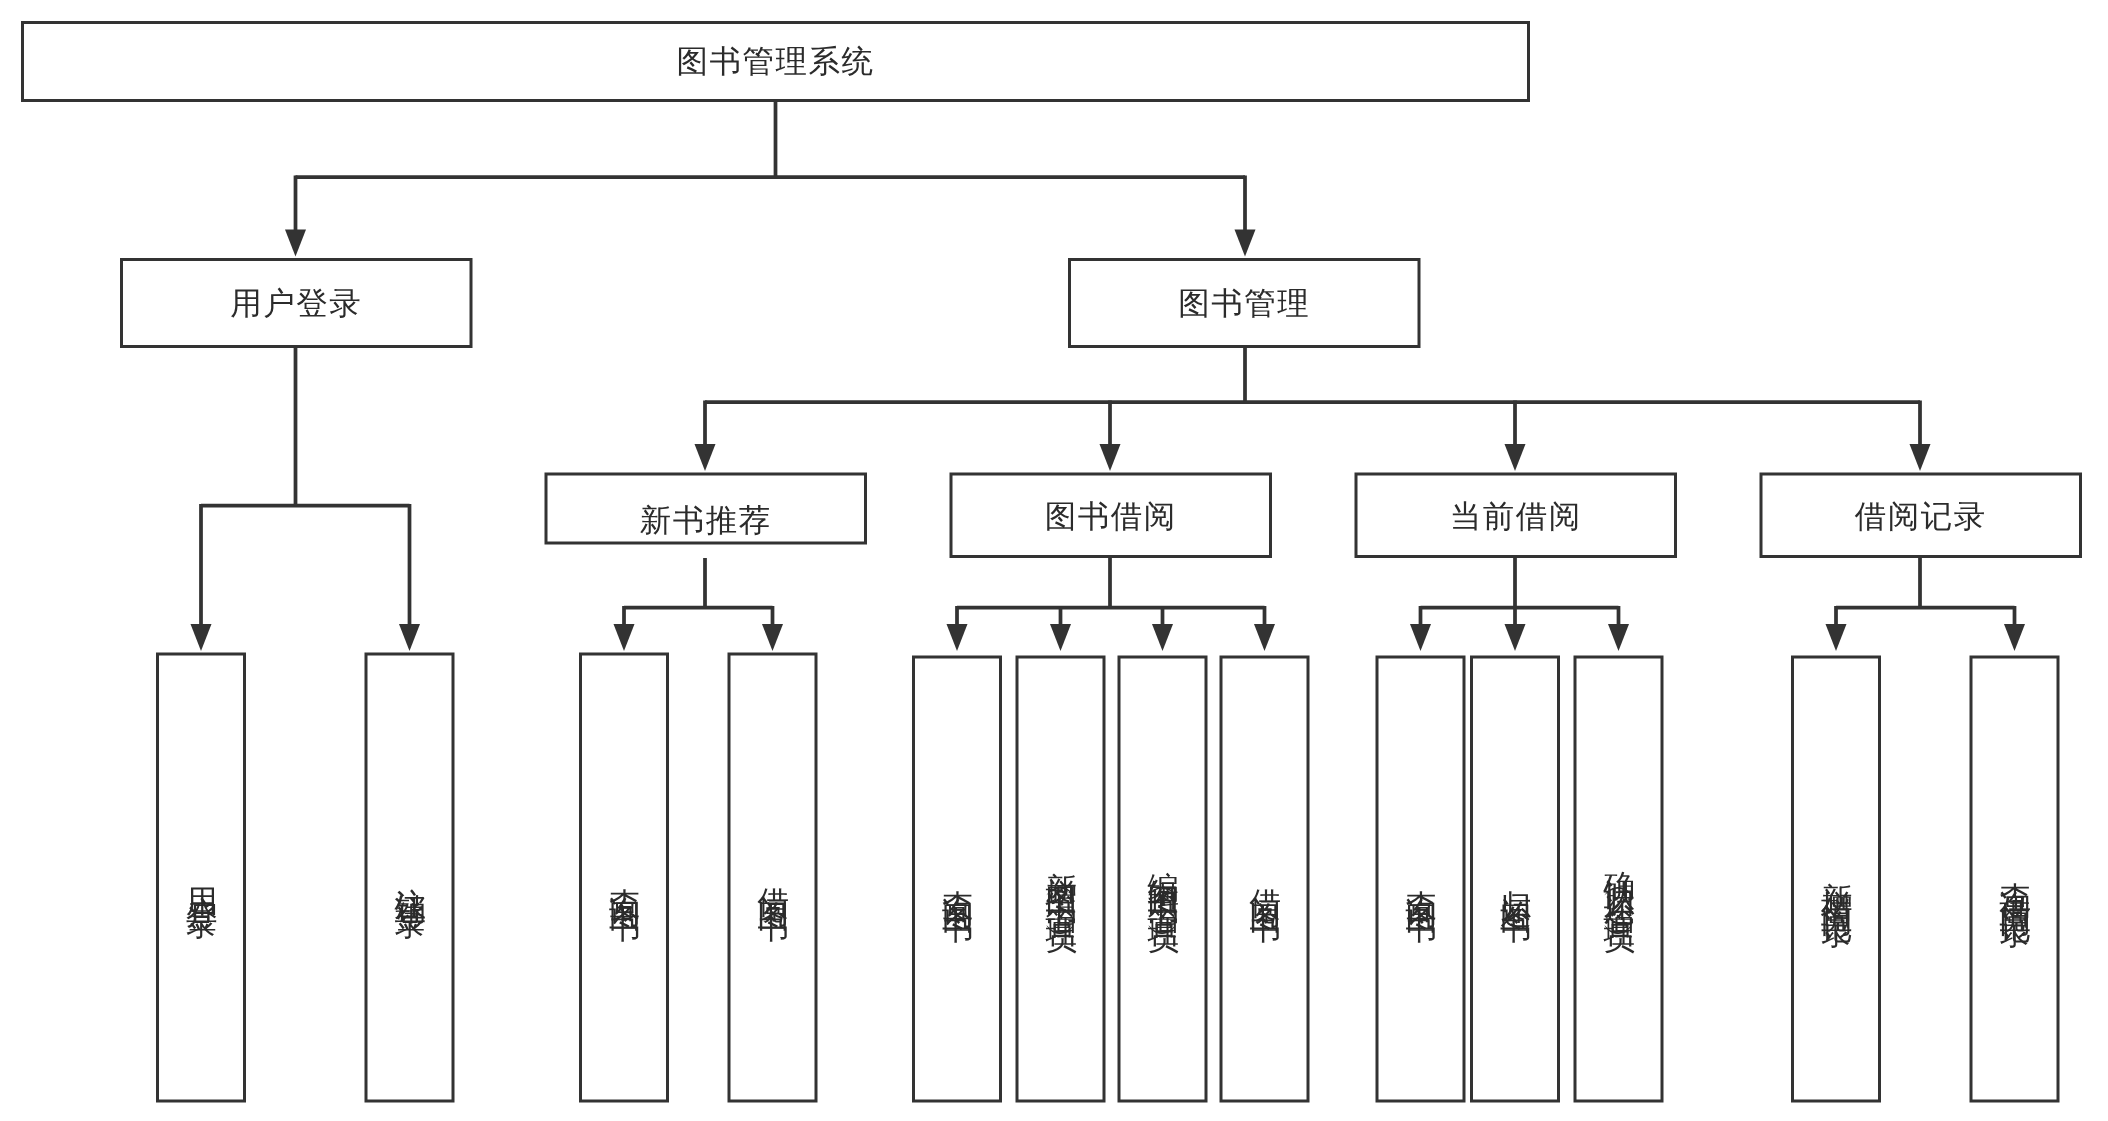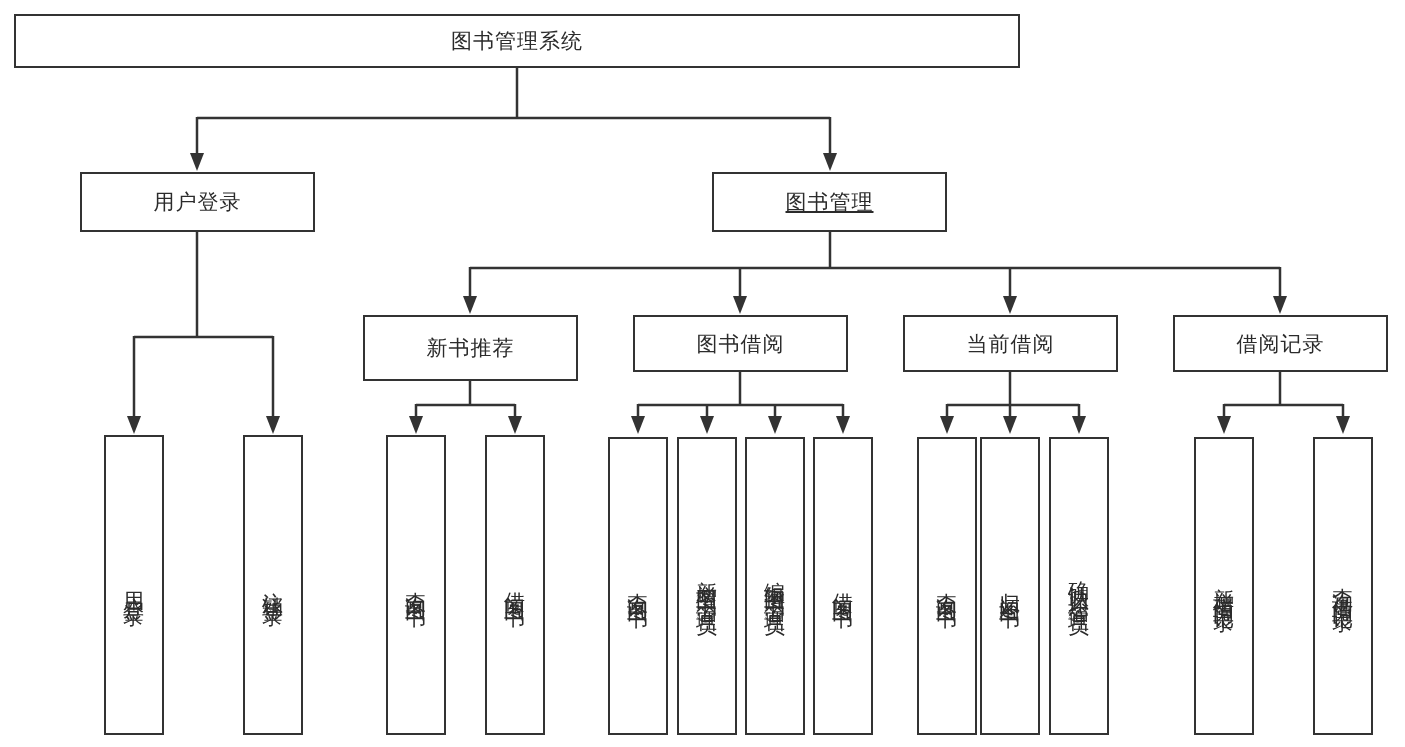--- a/index.html
+++ b/index.html
@@ -127,25 +127,25 @@
     </g>
   </svg>
 
   <div class="node" style="left:14px; top:14px; width:1006px; height:54px;">
     <span class="label">图书管理系统</span>
   </div>
 
   <div class="node" style="left:80px; top:172px; width:235px; height:60px;">
     <span class="label">用户登录</span>
   </div>
-  <div class="node" style="left:712px; top:172px; width:235px; height:60px;text-decoration:underline;">
+  <div class="node" style="left:712px; top:172px; width:235px; height:60px;">
     <span class="label">图书管理</span>
   </div>
 
-  <div class="node" style="left:363px; top:315px; width:215px; height:66px;">
+  <div class="node" style="left:363px; top:315px; width:215px; height:48px;align-items:flex-end;">
     <span class="label">新书推荐</span>
   </div>
   <div class="node" style="left:633px; top:315px; width:215px; height:57px;">
     <span class="label">图书借阅</span>
   </div>
   <div class="node" style="left:1173px; top:315px; width:215px; height:57px;">
     <span class="label">借阅记录</span>
   </div>
   <div class="node" style="left:903px; top:315px; width:215px; height:57px;">
     <span class="label">当前借阅</span>

